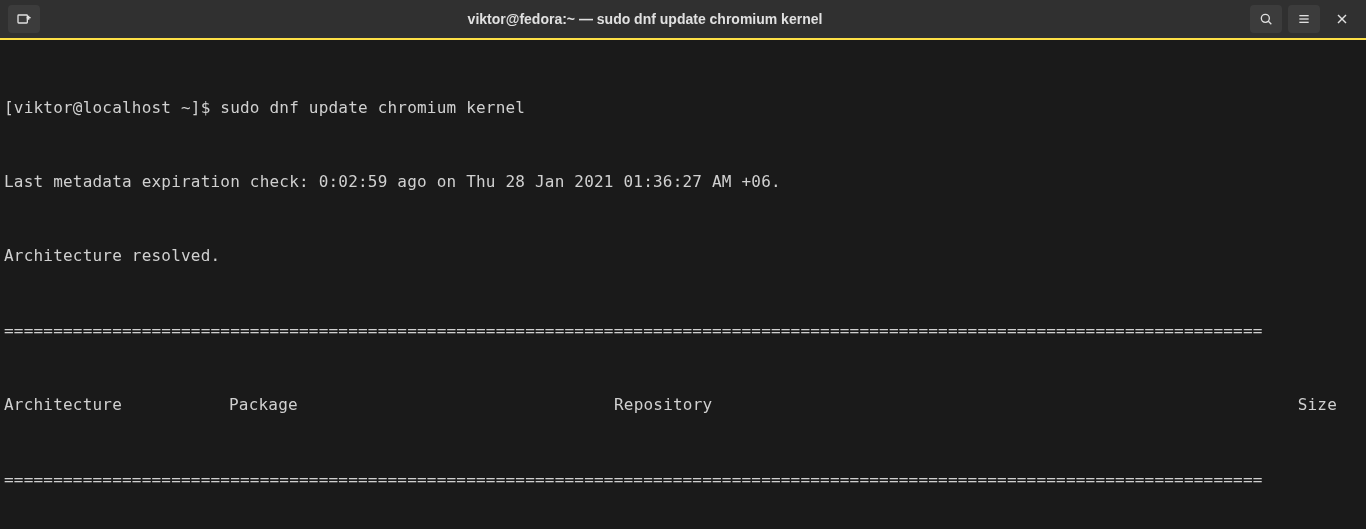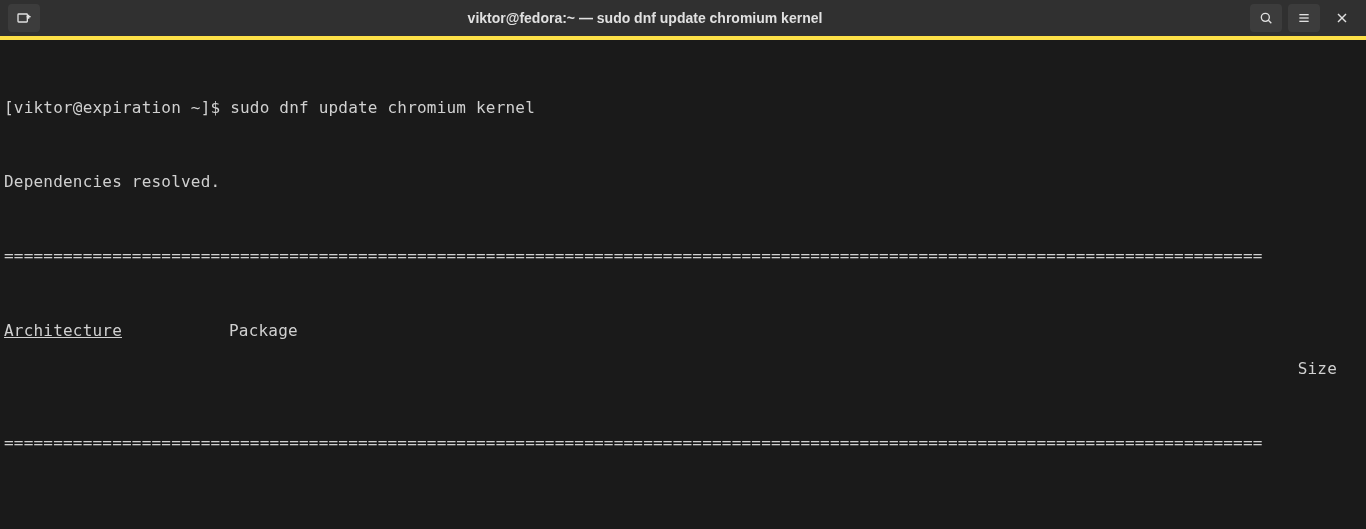--- a/index.html
+++ b/index.html
@@ -13,21 +13,21 @@
     height: 529px;
     overflow: hidden;
   }
   .titlebar {
     height: 40px;
     background: #303030;
     display: flex;
     align-items: center;
     justify-content: flex-end;
     padding: 0 8px;
-    border-bottom: 4px solid #fde047;
+    border-bottom: 2px solid #fde047;
     box-sizing: border-box;
   }
   .titlebar-left, .titlebar-right {
     display: flex;
     align-items: center;
     gap: 6px;
   }
   .titlebar-title {
     flex: 1;
     text-align: center;
@@ -60,25 +60,25 @@
   .terminal {
     padding: 6px 4px 0 4px;
     line-height: 1.55;
     white-space: pre;
     letter-spacing: 0.2px;
   }
   .row {
     display: flex;
   }
   .col-pkg { width: 410px; }
-  .col-arch { width: 225px; text-decoration: underline; }
+  .col-arch { width: 225px; }
   .col-ver { width: 385px; }
   .col-repo { width: 235px; }
   .col-size { flex:1; text-align: right; padding-right: 25px; }
-  .hdr .col-size { padding-right: 25px; margin-top: 38px; }
+  .hdr .col-size { padding-right: 25px; }
   .sep {
     color: #d0d0d0;
     overflow: hidden;
     width: 100%;
   }
 </style>
 </head>
 <body>
 
 <div class="titlebar">
@@ -109,26 +109,28 @@
     <div class="tb-btn plain">
       <svg viewBox="0 0 24 24">
           <line x1="6" y1="6" x2="18" y2="18"></line>
           <line x1="6" y1="18" x2="18" y2="6"></line>
         </svg>
     </div>
   </div>
 </div>
 
 <div class="terminal">
-  <div><span>[viktor@expiration ~]$ </span><span>sudo dnf update chromium kernel</span></div>
-  <div>Dependencies resolved.</div>
+  <div><span>[viktor@localhost ~]$ </span><span>sudo dnf update chromium kernel</span></div>
+  <div>Last metadata expiration check: 0:02:59 ago on Thu 28 Jan 2021 01:36:27 AM +06.</div>
+  <div>Architecture resolved.</div>
   <div class="sep">================================================================================================================================</div>
   <div class="row hdr">
     <span class="col-arch">Architecture</span>
     <span class="col-ver">Package</span>
+    <span class="col-repo">Repository</span>
     <span class="col-size">Size</span>
   </div>
   <div class="sep">================================================================================================================================</div>
 
   
   
   
   
 
   

